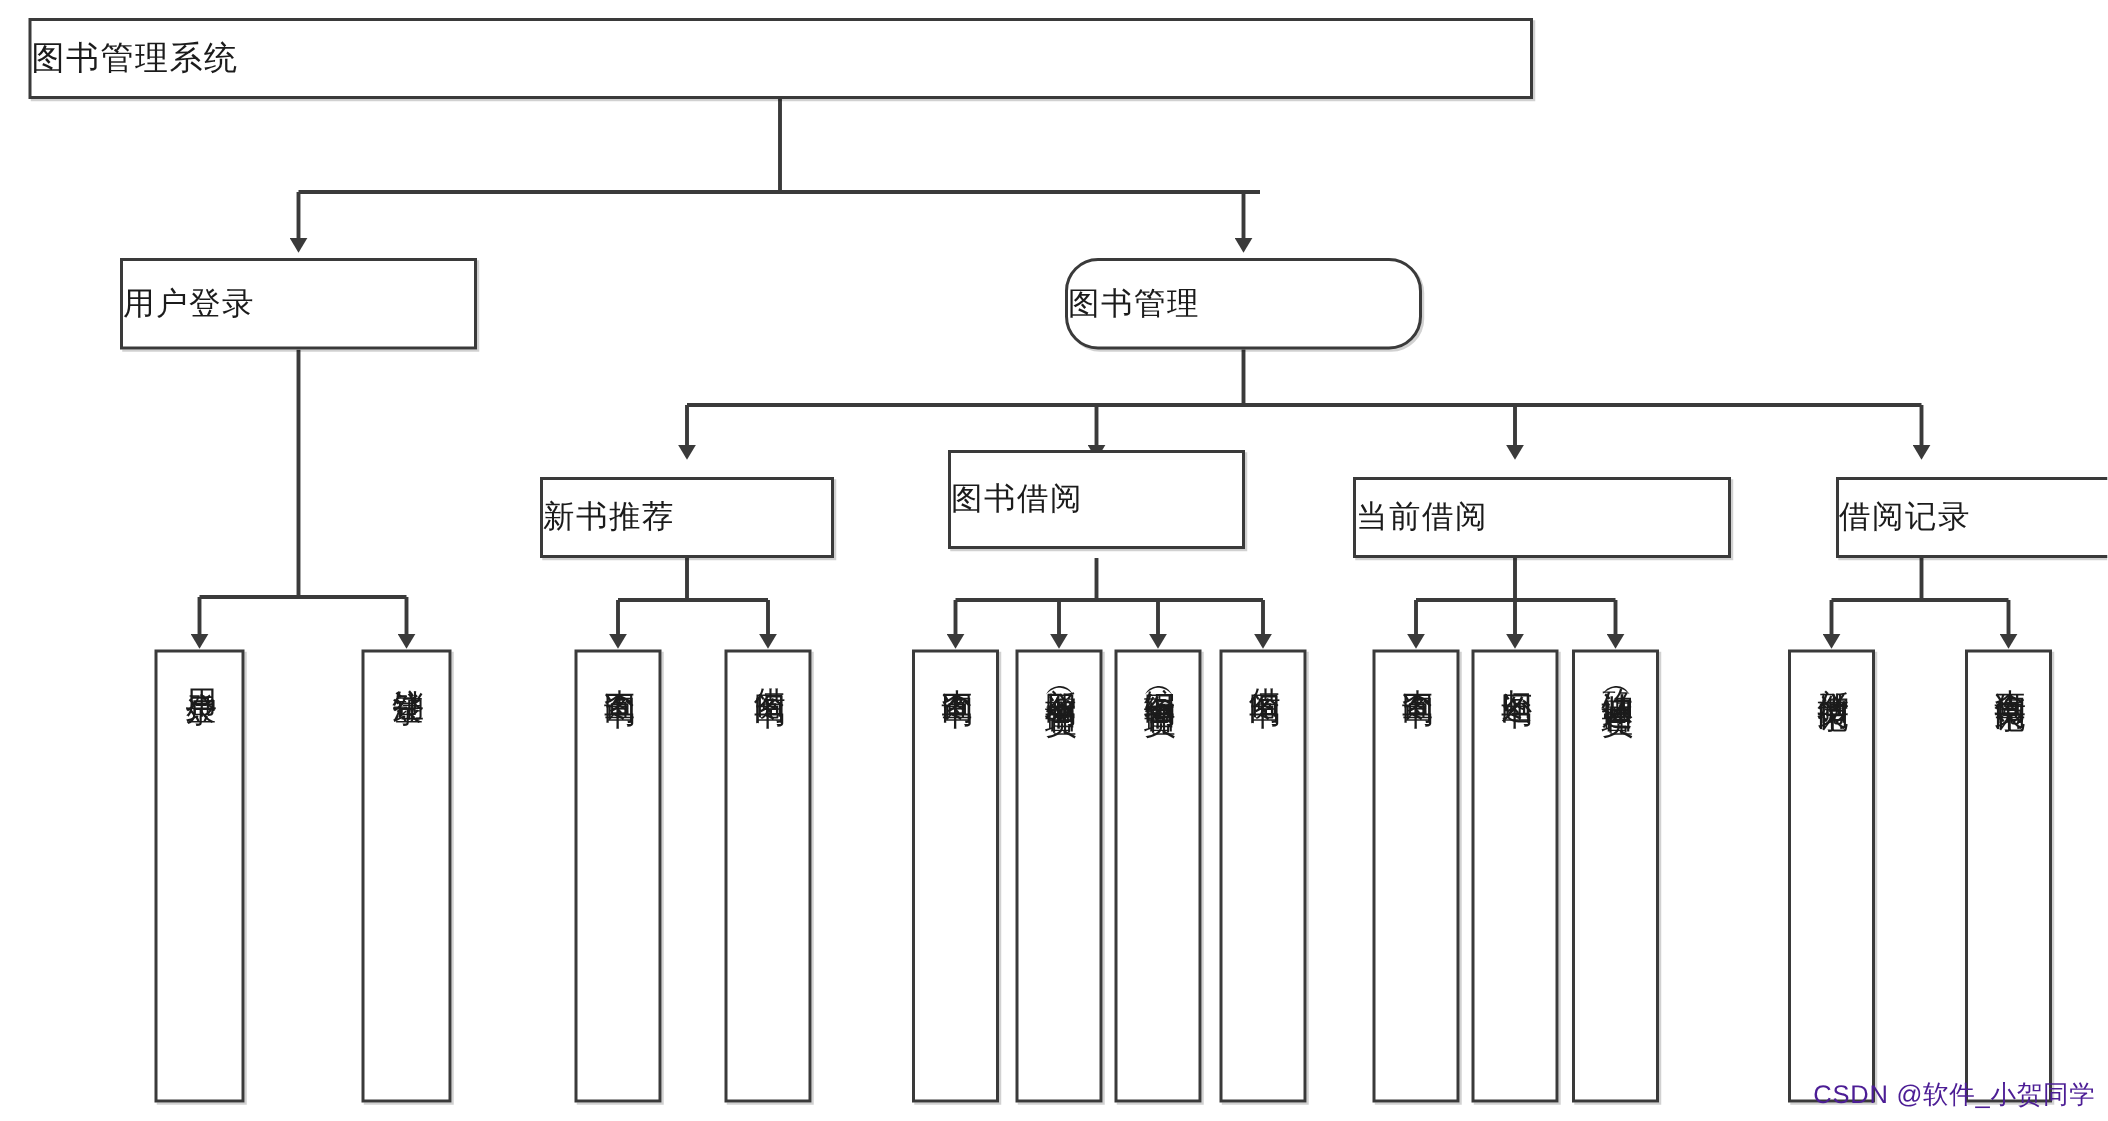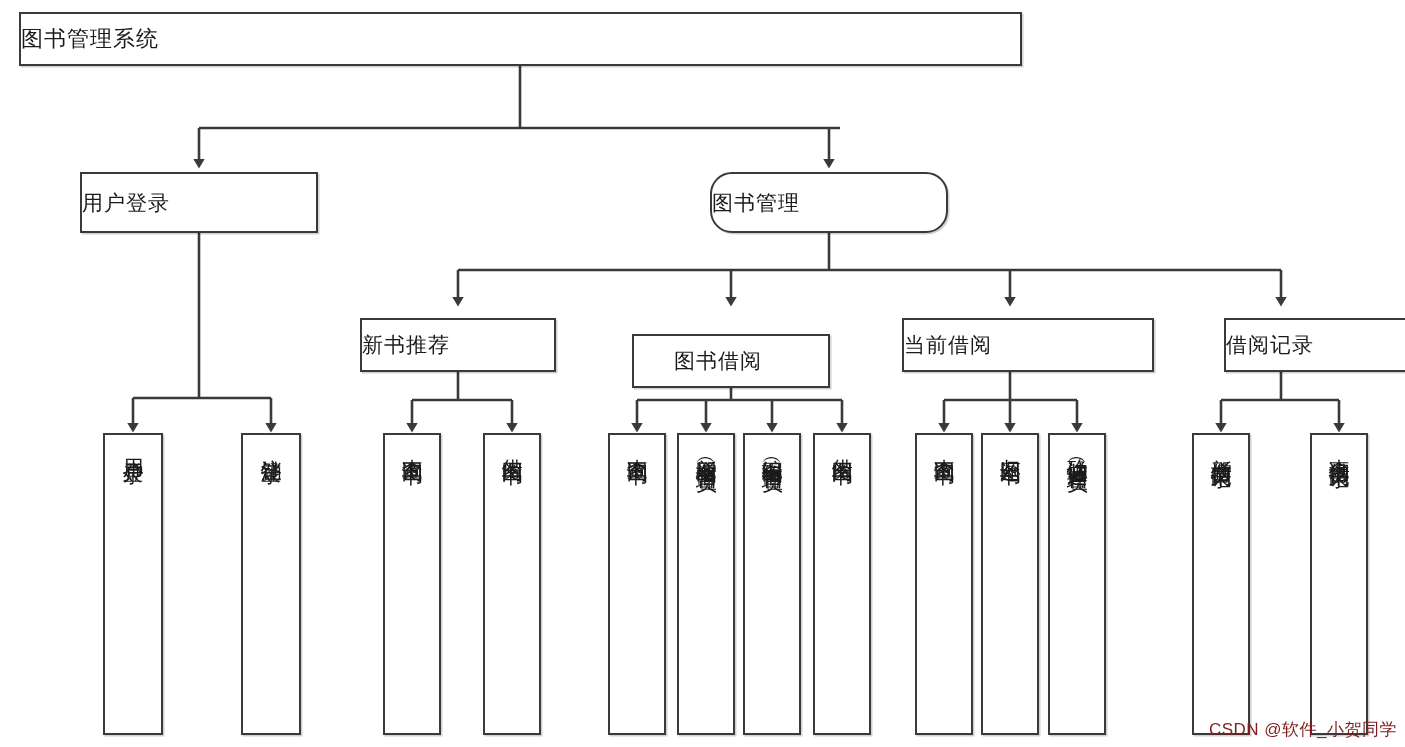--- a/index.html
+++ b/index.html
@@ -54,21 +54,21 @@
     font-size: 21px;
     line-height: 1.35;
     letter-spacing: 2px;
     white-space: nowrap;
   }
   .watermark {
     position: absolute;
     right: 8px;
     bottom: 6px;
     font-size: 17px;
-    color: #7f1d1d;
+    color: #4c1d95;
     letter-spacing: 0.5px;
     white-space: nowrap;
     pointer-events: none;
   }
 </style>
 </head>
 <body>
 
 <div id="canvas">
 
@@ -129,21 +129,21 @@
   <div class="node" style="left:80px; top:172px; width:238px; height:61px;">
     <span class="label">用户登录</span>
   </div>
   <div class="node" style="left:710px; top:172px; width:238px; height:61px;border-radius:22px;">
     <span class="label">图书管理</span>
   </div>
 
   <div class="node" style="left:360px; top:318px; width:196px; height:54px;">
     <span class="label">新书推荐</span>
   </div>
-  <div class="node" style="left:632px; top:334px; width:198px; height:54px;padding-left:40px;">
+  <div class="node" style="left:632px; top:300px; width:198px; height:66px;">
     <span class="label">图书借阅</span>
   </div>
   <div class="node" style="left:902px; top:318px; width:252px; height:54px;">
     <span class="label">当前借阅</span>
   </div>
   <div class="node" style="left:1224px; top:318px; width:218px; height:54px;">
     <span class="label">借阅记录</span>
   </div>
 
   <div class="node leaf" style="left:103px; top:433px; width:60px; height:302px;">

